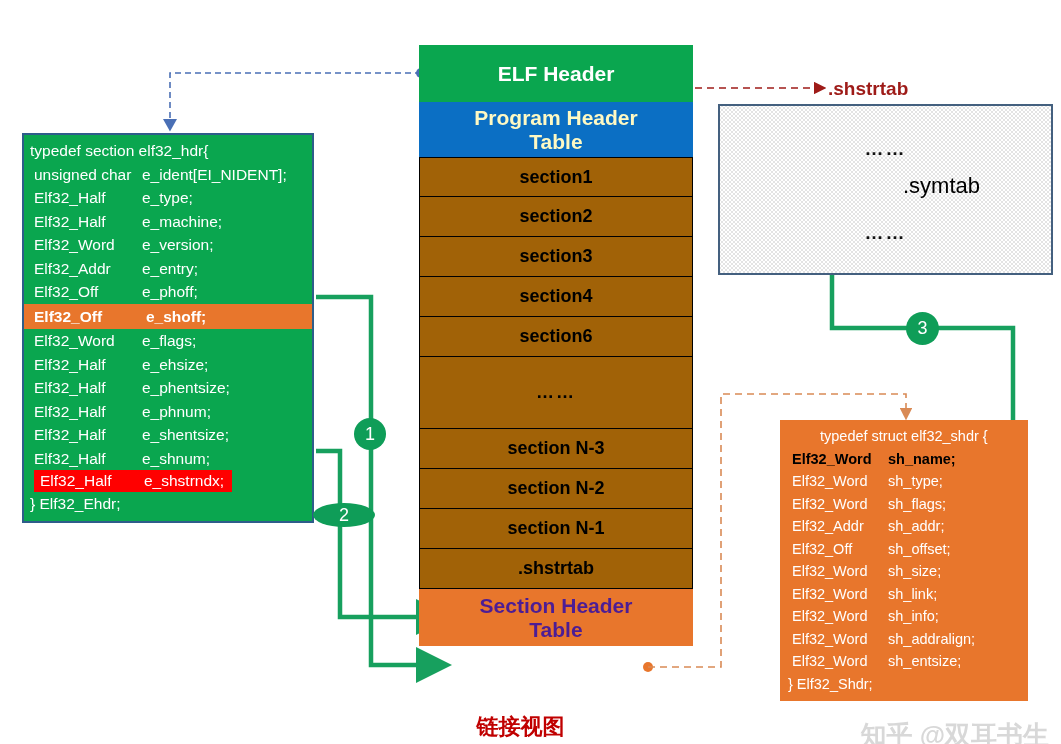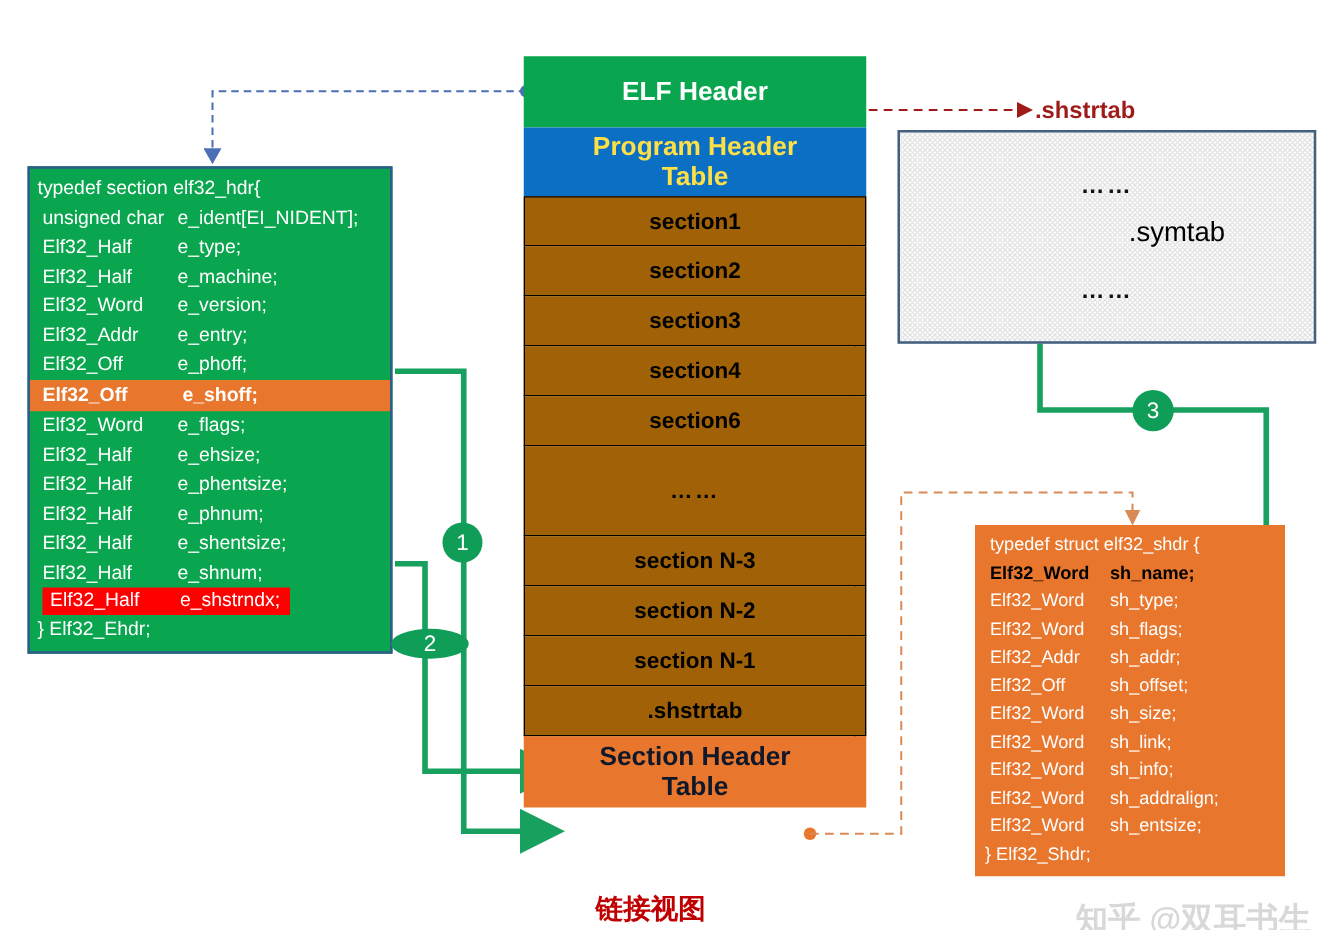--- a/index.html
+++ b/index.html
@@ -8,26 +8,26 @@
   #stage{position:absolute;left:0;top:0;width:1061px;height:744px;}
 
   svg.wires{position:absolute;left:0;top:0;width:1061px;height:744px;pointer-events:none;}
   svg.wires.under{z-index:1;}
 
   
   .elfcol{position:absolute;left:419px;top:45px;width:274px;z-index:3;}
   .band{box-sizing:border-box;display:flex;align-items:center;justify-content:center;
         text-align:center;line-height:1.12;}
   .band.elfhdr{height:57px;background:#0AA64F;color:#ffffff;font-weight:bold;font-size:21px;}
-  .band.pht{height:55px;background:#0B6FC4;color:#fde047;font-weight:bold;font-size:21px;}
+  .band.pht{height:55px;background:#0B6FC4;color:#fef9c3;font-weight:bold;font-size:21px;}
   .band.sec{height:40px;background:#a16207;color:#000000;font-weight:bold;font-size:18px;
             border:1px solid #000;border-top:none;}
   .band.sec.first{border-top:1px solid #000;}
   .band.sec.tall{height:72px;letter-spacing:2px;}
-  .band.sht{height:57px;background:#E8762C;color:#0f172a;font-weight:bold;font-size:21px;}
+  .band.sht{height:57px;background:#E8762C;color:#4c1d95;font-weight:bold;font-size:21px;}
 
   
   .hdrstruct{position:absolute;left:22px;top:133px;width:292px;
              background:#0AA64F;border:2px solid #2E5D8A;z-index:3;
              padding:4px 0 6px 0;box-sizing:border-box;}
   .hdrstruct .ln{font-size:15.5px;color:#ffffff;line-height:1;padding:4px 0 4px 10px;
                  white-space:nowrap;display:flex;}
   .hdrstruct .ln .ty{display:inline-block;width:108px;flex:0 0 108px;}
   .hdrstruct .ln.brace{padding-left:6px;}
   .hdrstruct .ln.hl-orange{background:#E8762C;font-weight:bold;padding-top:5px;padding-bottom:5px;}
@@ -35,21 +35,21 @@
   .hdrstruct .ln.hl-red-wrap{padding:0 0 0 10px;}
   .hdrstruct .ln.hl-red-wrap .redbox{background:#FF0000;display:inline-flex;padding:3px 8px 3px 6px;}
   .hdrstruct .ln.hl-red-wrap .redbox .ty{width:104px;flex:0 0 104px;}
 
   
   .shdrstruct{position:absolute;left:780px;top:420px;width:248px;
               background:#E8762C;z-index:3;padding:5px 0 6px 0;box-sizing:border-box;}
   .shdrstruct .ln{font-size:14.5px;color:#ffffff;line-height:1;padding:4px 0 4px 12px;
                   white-space:nowrap;display:flex;}
   .shdrstruct .ln .ty{display:inline-block;width:96px;flex:0 0 96px;}
-  .shdrstruct .ln.hdr{padding-left:12px;}
+  .shdrstruct .ln.hdr{padding-left:12px;margin-left:28px;}
   .shdrstruct .ln.shname{color:#000000;font-weight:bold;}
   .shdrstruct .ln.brace{padding-left:8px;}
 
   
   .strtabbox{position:absolute;left:718px;top:104px;width:331px;height:167px;
              border:2px solid #44607F;z-index:2;
              background-color:#E3E3E3;
              background-image:
                radial-gradient(#ffffff 0.8px, transparent 0.9px),
                radial-gradient(#ffffff 0.8px, transparent 0.9px);

